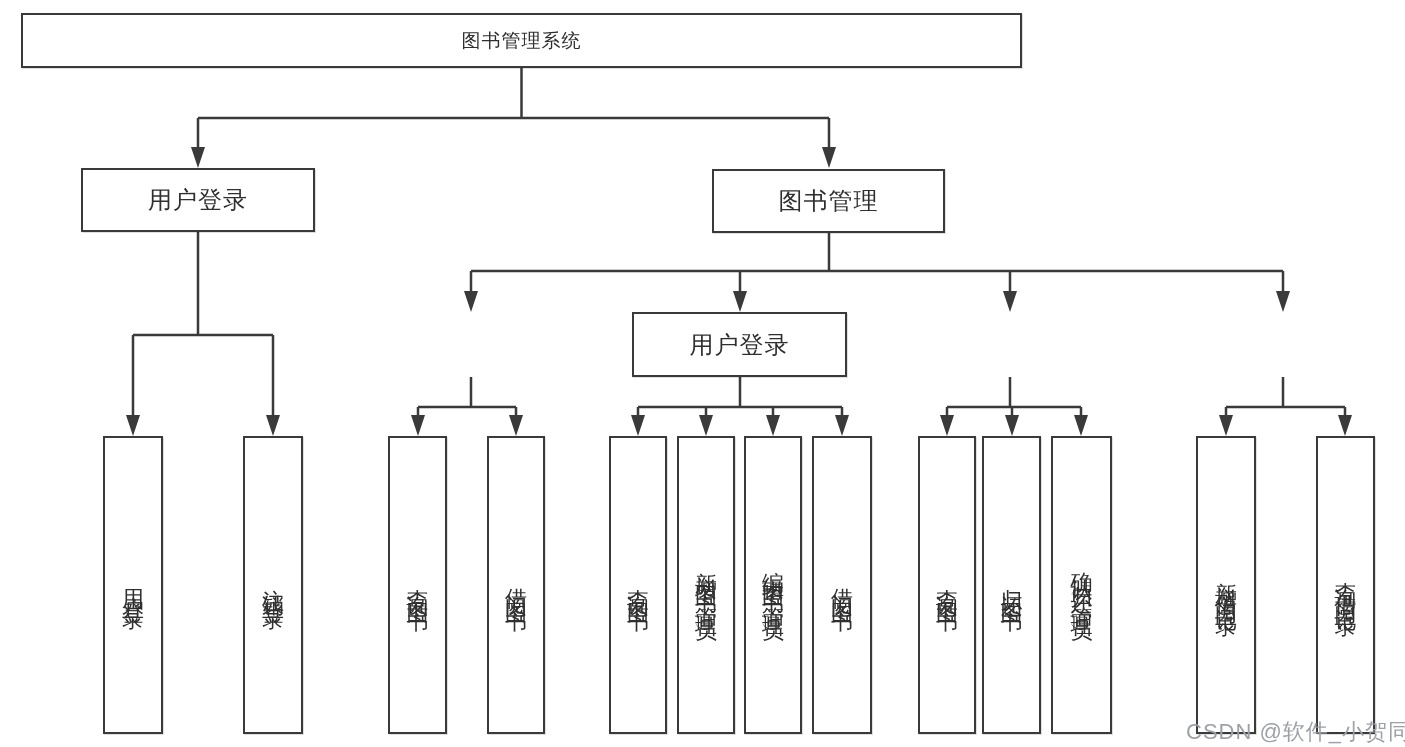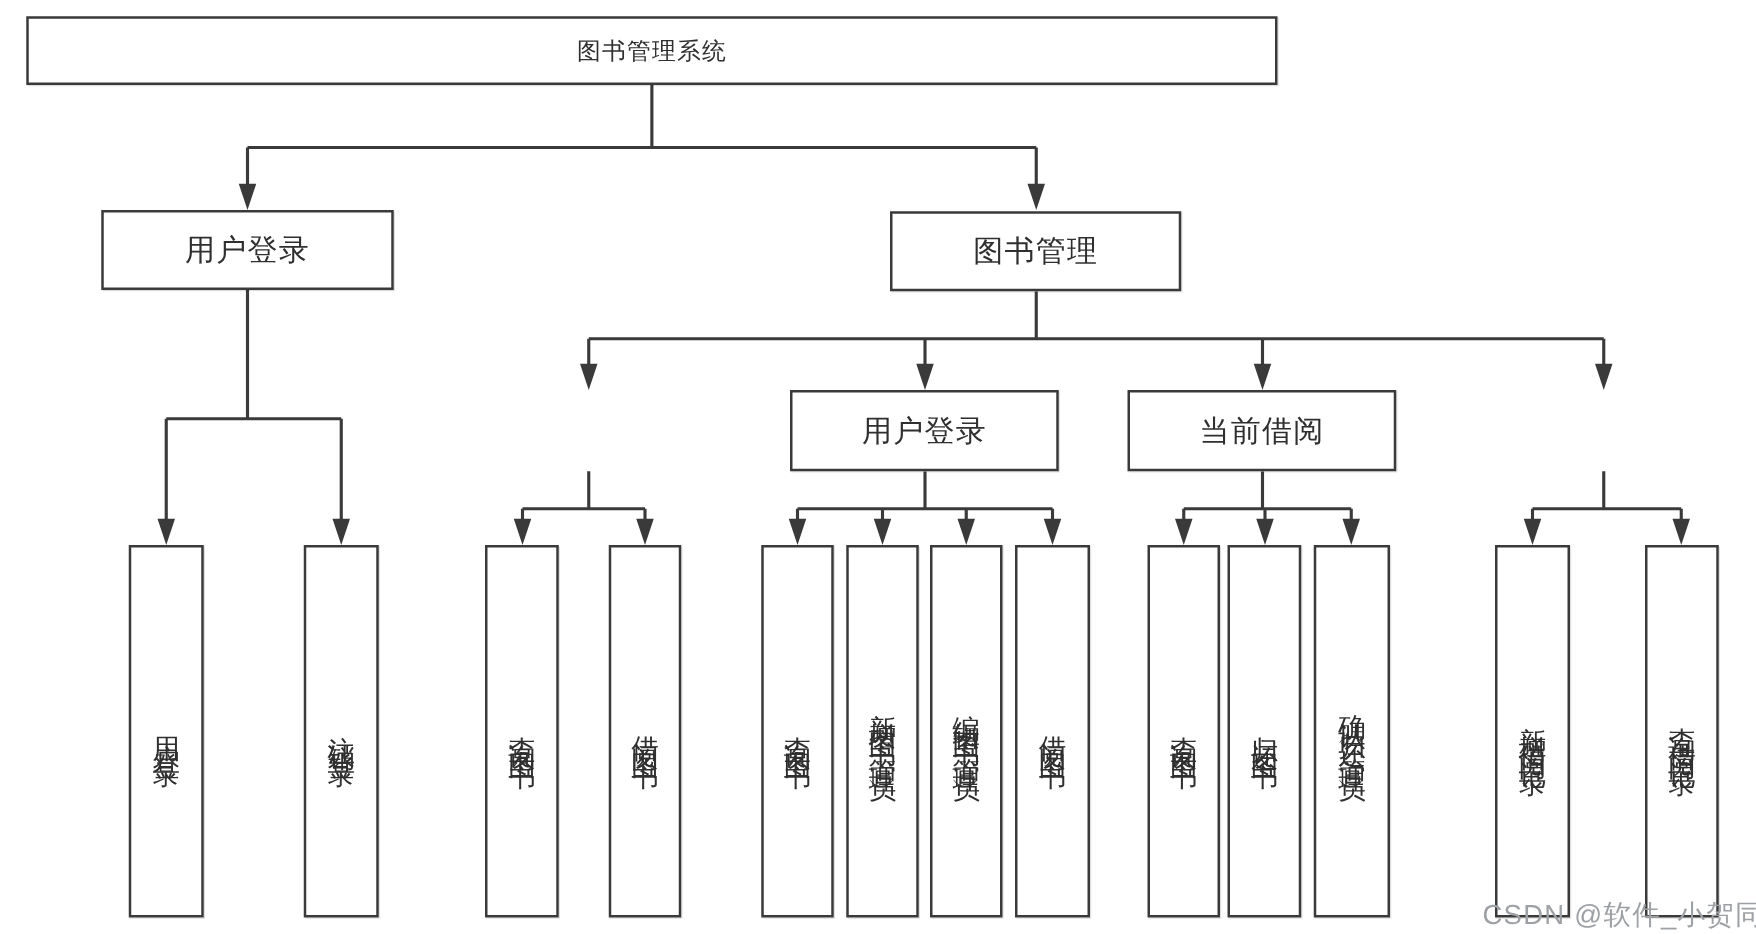--- a/index.html
+++ b/index.html
@@ -86,21 +86,20 @@
       M940,415 H954 L947,436 Z  M1005,415 H1019 L1012,436 Z  M1074,415 H1088 L1081,436 Z
       M1219,415 H1233 L1226,436 Z  M1338,415 H1352 L1345,436 Z"></path>
   </svg>
 
   <div class="hnode root" style="left:21px; top:13px; width:1001px; height:55px;">图书管理系统</div>
 
   <div class="hnode" style="left:81px; top:168px; width:234px; height:64px;">用户登录</div>
   <div class="hnode" style="left:712px; top:169px; width:233px; height:64px;">图书管理</div>
 
   <div class="hnode" style="left:632px; top:312px; width:215px; height:65px;">用户登录</div>
-  <div class="hnode" style="left:902px; top:312px; width:215px; height:65px;">当前借阅</div>
 
   <div class="vnode" style="left:103px; top:436px; width:60px; height:298px;">用户登录</div>
   <div class="vnode" style="left:243px; top:436px; width:60px; height:298px;">注销登录</div>
 
   <div class="vnode" style="left:388px; top:436px; width:59px; height:298px;">查询图书</div>
   <div class="vnode" style="left:487px; top:436px; width:58px; height:298px;">借阅图书</div>
 
   <div class="vnode" style="left:609px; top:436px; width:58px; height:298px;">查询图书</div>
   <div class="vnode" style="left:677px; top:436px; width:58px; height:298px;">新增图书（管理员）</div>
   <div class="vnode" style="left:744px; top:436px; width:58px; height:298px;">编辑图书（管理员）</div>

